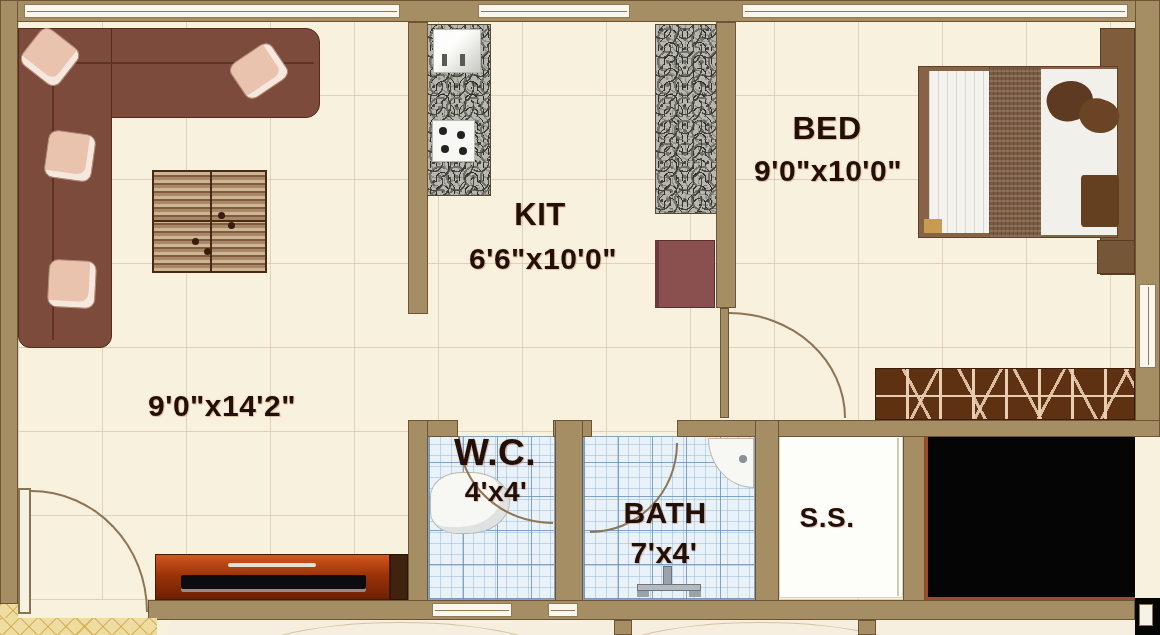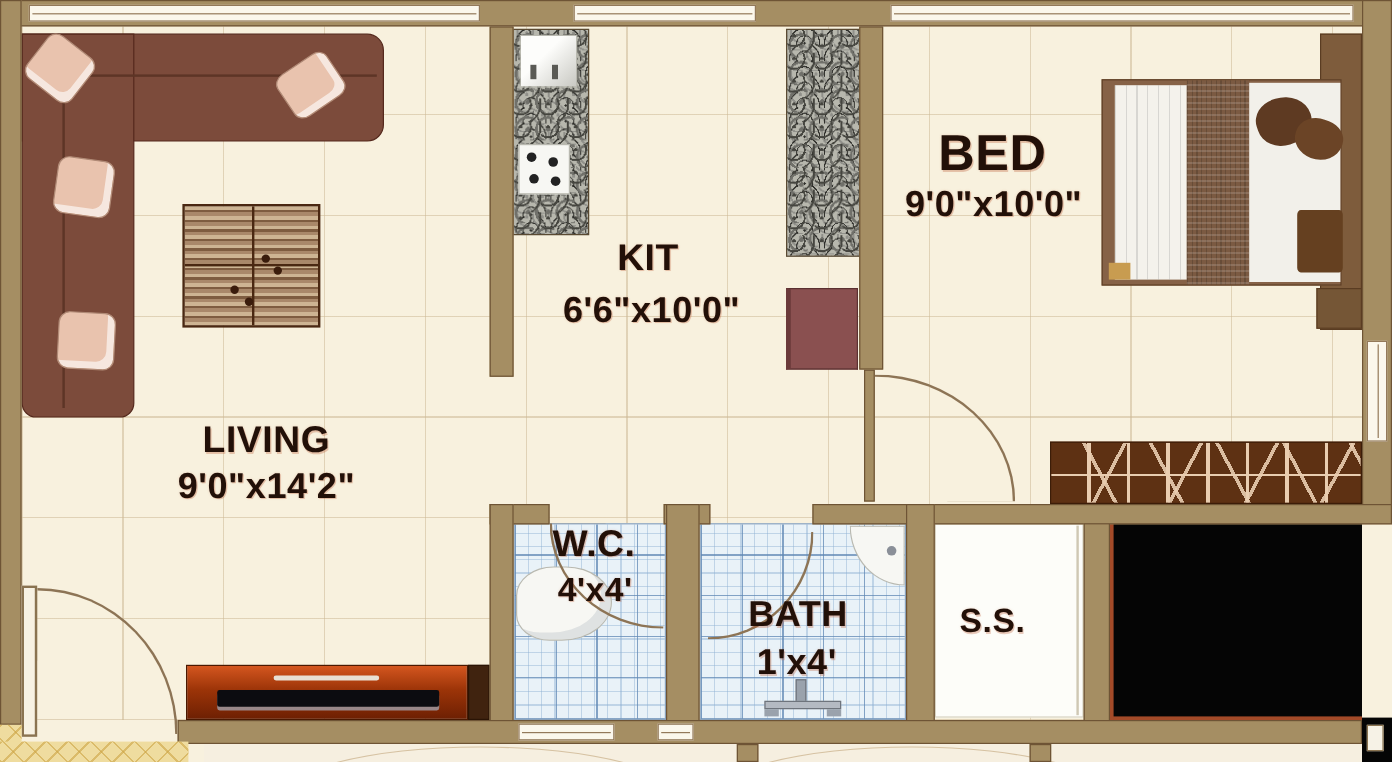--- a/index.html
+++ b/index.html
@@ -189,25 +189,24 @@
   <div class="tile-yellow" style="left:0;top:618px;width:157px;height:17px;"></div>
   <div style="left:170px;top:620px;width:965px;height:15px;background:#f6efe0;overflow:hidden;">
     <div style="left:60px;top:2px;width:340px;height:90px;border:1px solid #d6c2a2;border-radius:50%;"></div>
     <div style="left:420px;top:2px;width:340px;height:90px;border:1px solid #d6c2a2;border-radius:50%;"></div>
     <div class="wall" style="left:444px;top:0;width:18px;height:15px;"></div>
     <div class="wall" style="left:688px;top:0;width:18px;height:15px;"></div>
   </div>
   <div style="left:1135px;top:598px;width:25px;height:37px;background:#050505;"></div>
   <div style="left:1139px;top:604px;width:14px;height:22px;background:#f6f2e6;border:1px solid #8a7350;"></div>
 
-  <div class="label" style="left:222px;top:367px;font-size:31px;">LIVING</div>
   <div class="label" style="left:222px;top:406px;font-size:30px;">9'0"x14'2"</div>
   <div class="label" style="left:540px;top:215px;font-size:31px;">KIT</div>
   <div class="label" style="left:543px;top:259px;font-size:30px;">6'6"x10'0"</div>
-  <div class="label" style="left:827px;top:128px;font-size:42px;">BED</div>
+  <div class="label" style="left:827px;top:128px;font-size:32px;">BED</div>
   <div class="label" style="left:828px;top:171px;font-size:30px;">9'0"x10'0"</div>
-  <div class="label" style="left:495px;top:453px;font-size:31px;">W.C.</div>
+  <div class="label" style="left:495px;top:453px;font-size:37px;">W.C.</div>
   <div class="label" style="left:496px;top:492px;font-size:28px;">4'x4'</div>
   <div class="label" style="left:665px;top:513px;font-size:30px;">BATH</div>
-  <div class="label" style="left:664px;top:553px;font-size:30px;">1'x4'</div>
+  <div class="label" style="left:664px;top:553px;font-size:30px;">7'x4'</div>
   <div class="label" style="left:827px;top:518px;font-size:28px;">S.S.</div>
 
 </div>
 
 </body></html>

